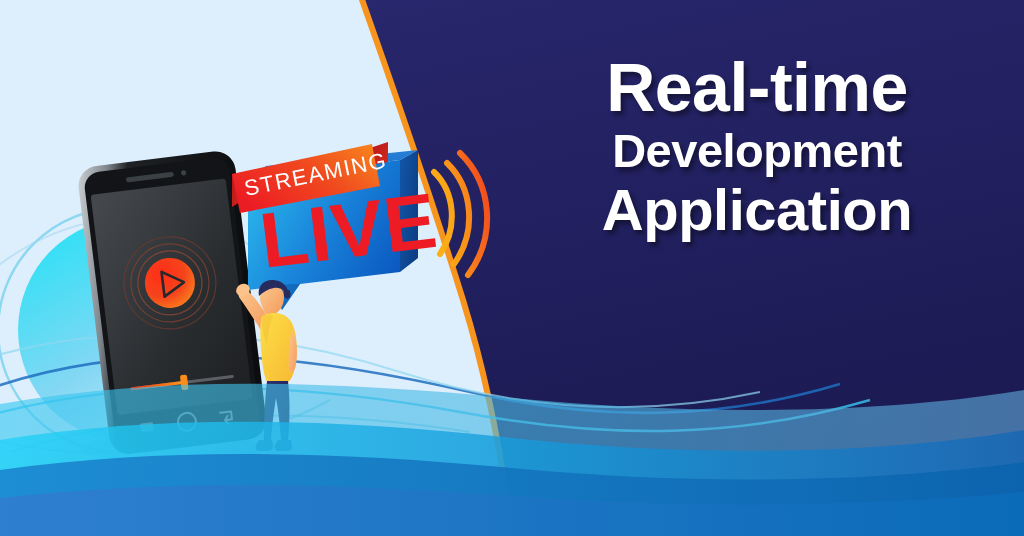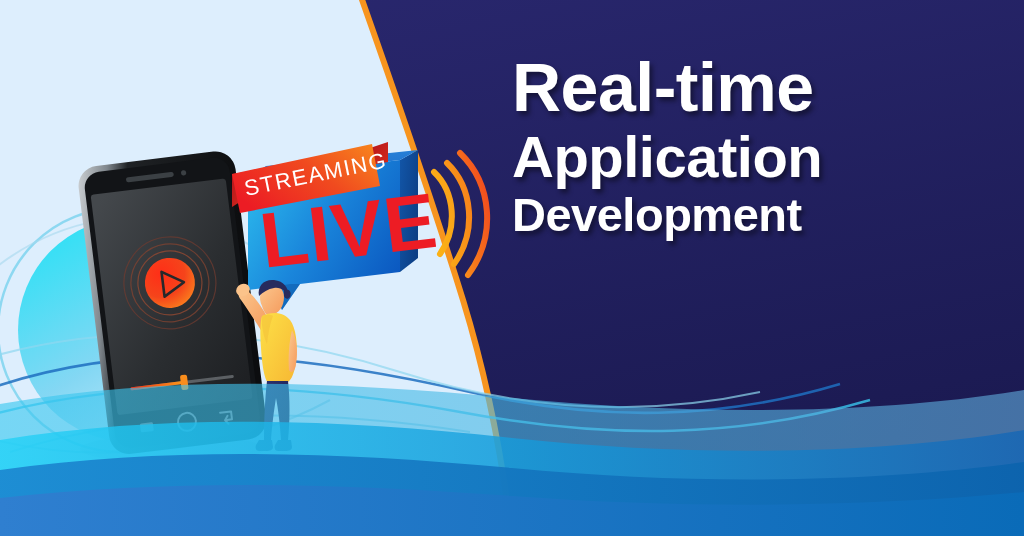--- a/index.html
+++ b/index.html
@@ -1,21 +1,21 @@
 <!DOCTYPE html>
 <html><head>
 <meta charset="utf-8">
 <style>
   html,body{margin:0;padding:0;background:#fff;}
   body{width:1024px;height:536px;overflow:hidden;font-family:"Liberation Sans",sans-serif;}
   #banner{position:relative;width:1024px;height:536px;overflow:hidden;background:#242366;}
   #banner svg.layer{position:absolute;left:0;top:0;width:1024px;height:536px;}
   #headline{
     position:absolute;left:512px;top:52px;width:490px;
-    color:#ffffff;
+    text-align:center;color:#ffffff;
     font-family:"Liberation Sans",sans-serif;
     z-index:40;
   }
   .hl-line{display:block;font-weight:bold;letter-spacing:-0.5px;
     text-shadow:3px 4px 5px rgba(0,0,0,0.45);line-height:1.04;white-space:nowrap;}
   .hl-1{font-size:68px;}
   .hl-2{font-size:44px;margin-top:10px;}
   .hl-3{font-size:58px;margin-top:4px;}
   .hl-4{font-size:47px;margin-top:4px;}
 </style>
@@ -236,17 +236,17 @@
   <svg class="layer" viewBox="0 0 1024 536" preserveAspectRatio="none" style="z-index:30">
 
     <path d="M0,404 C170,374 340,382 512,398 C700,416 880,414 1024,390 L1024,536 L0,536 Z" fill="url(#waveA)" opacity="0.62"></path>
     <path d="M0,440 C160,414 330,418 512,438 C700,458 880,454 1024,430 L1024,536 L0,536 Z" fill="url(#waveB)" opacity="0.8"></path>
     <path d="M0,470 C170,446 340,452 512,468 C700,486 880,482 1024,462 L1024,536 L0,536 Z" fill="url(#waveC)" opacity="0.9"></path>
     <path d="M0,498 C180,478 350,484 512,496 C700,510 880,506 1024,492 L1024,536 L0,536 Z" fill="url(#waveD)"></path>
   </svg>
 
   <div id="headline">
     <span class="hl-line hl-1">Real-time</span>
+    <span class="hl-line hl-4">Development</span>
     <span class="hl-line hl-3">Application</span>
-    <span class="hl-line hl-4">Development</span>
   </div>
 
 </div>
 
 </body></html>

